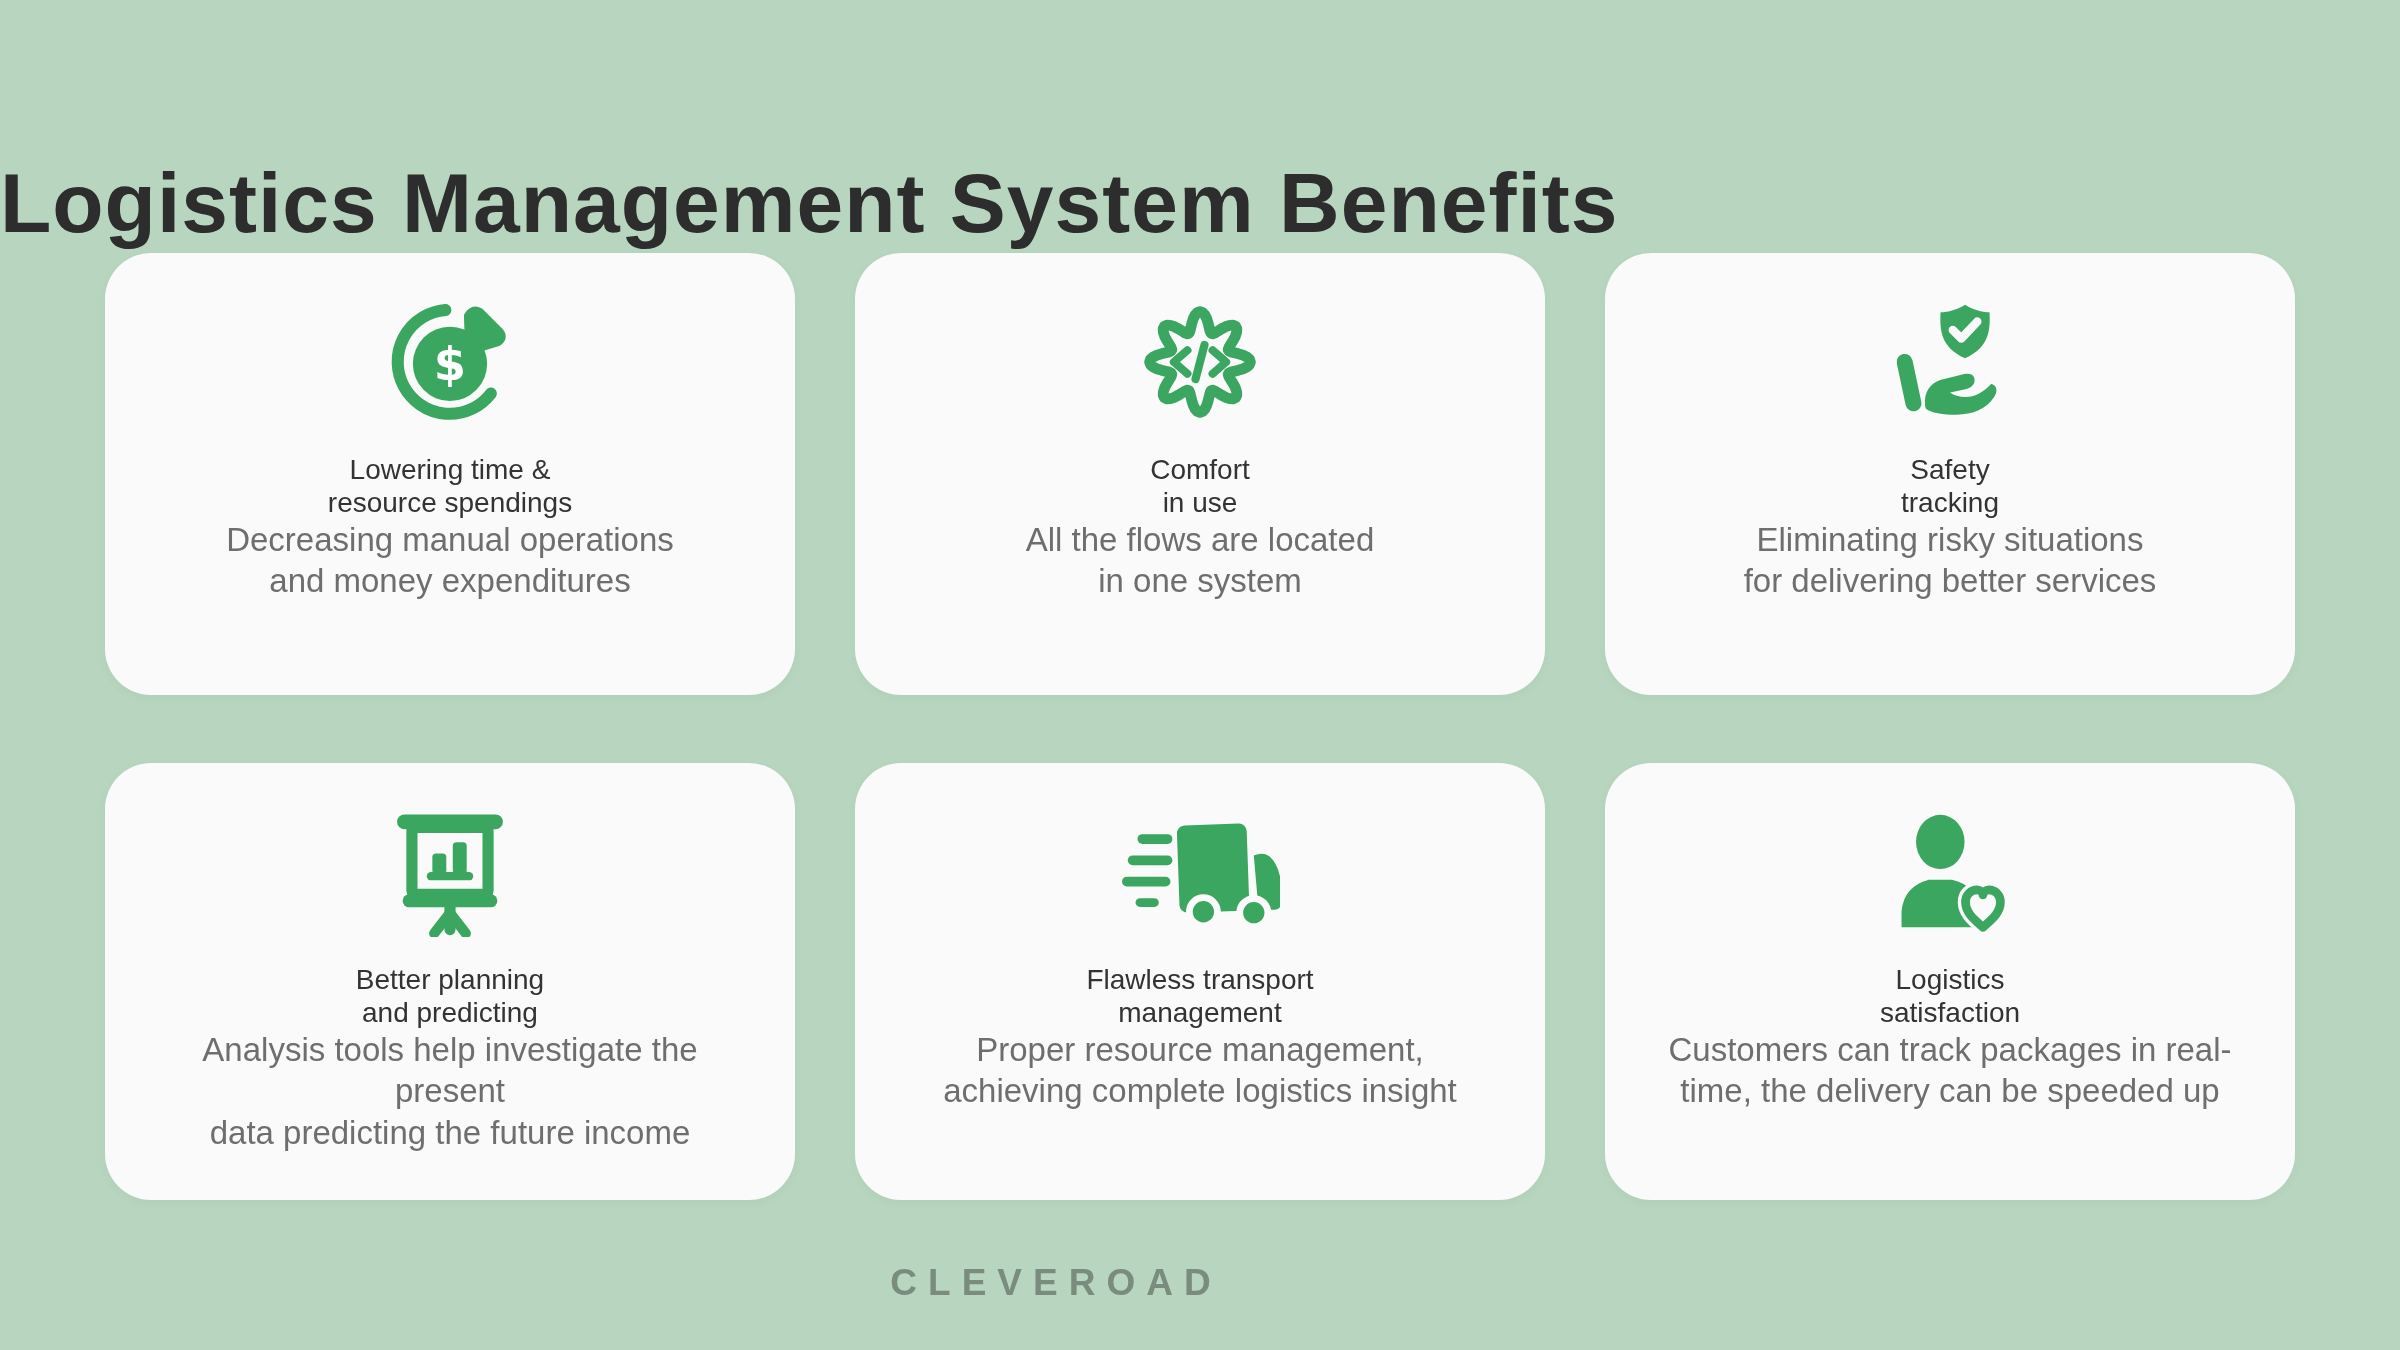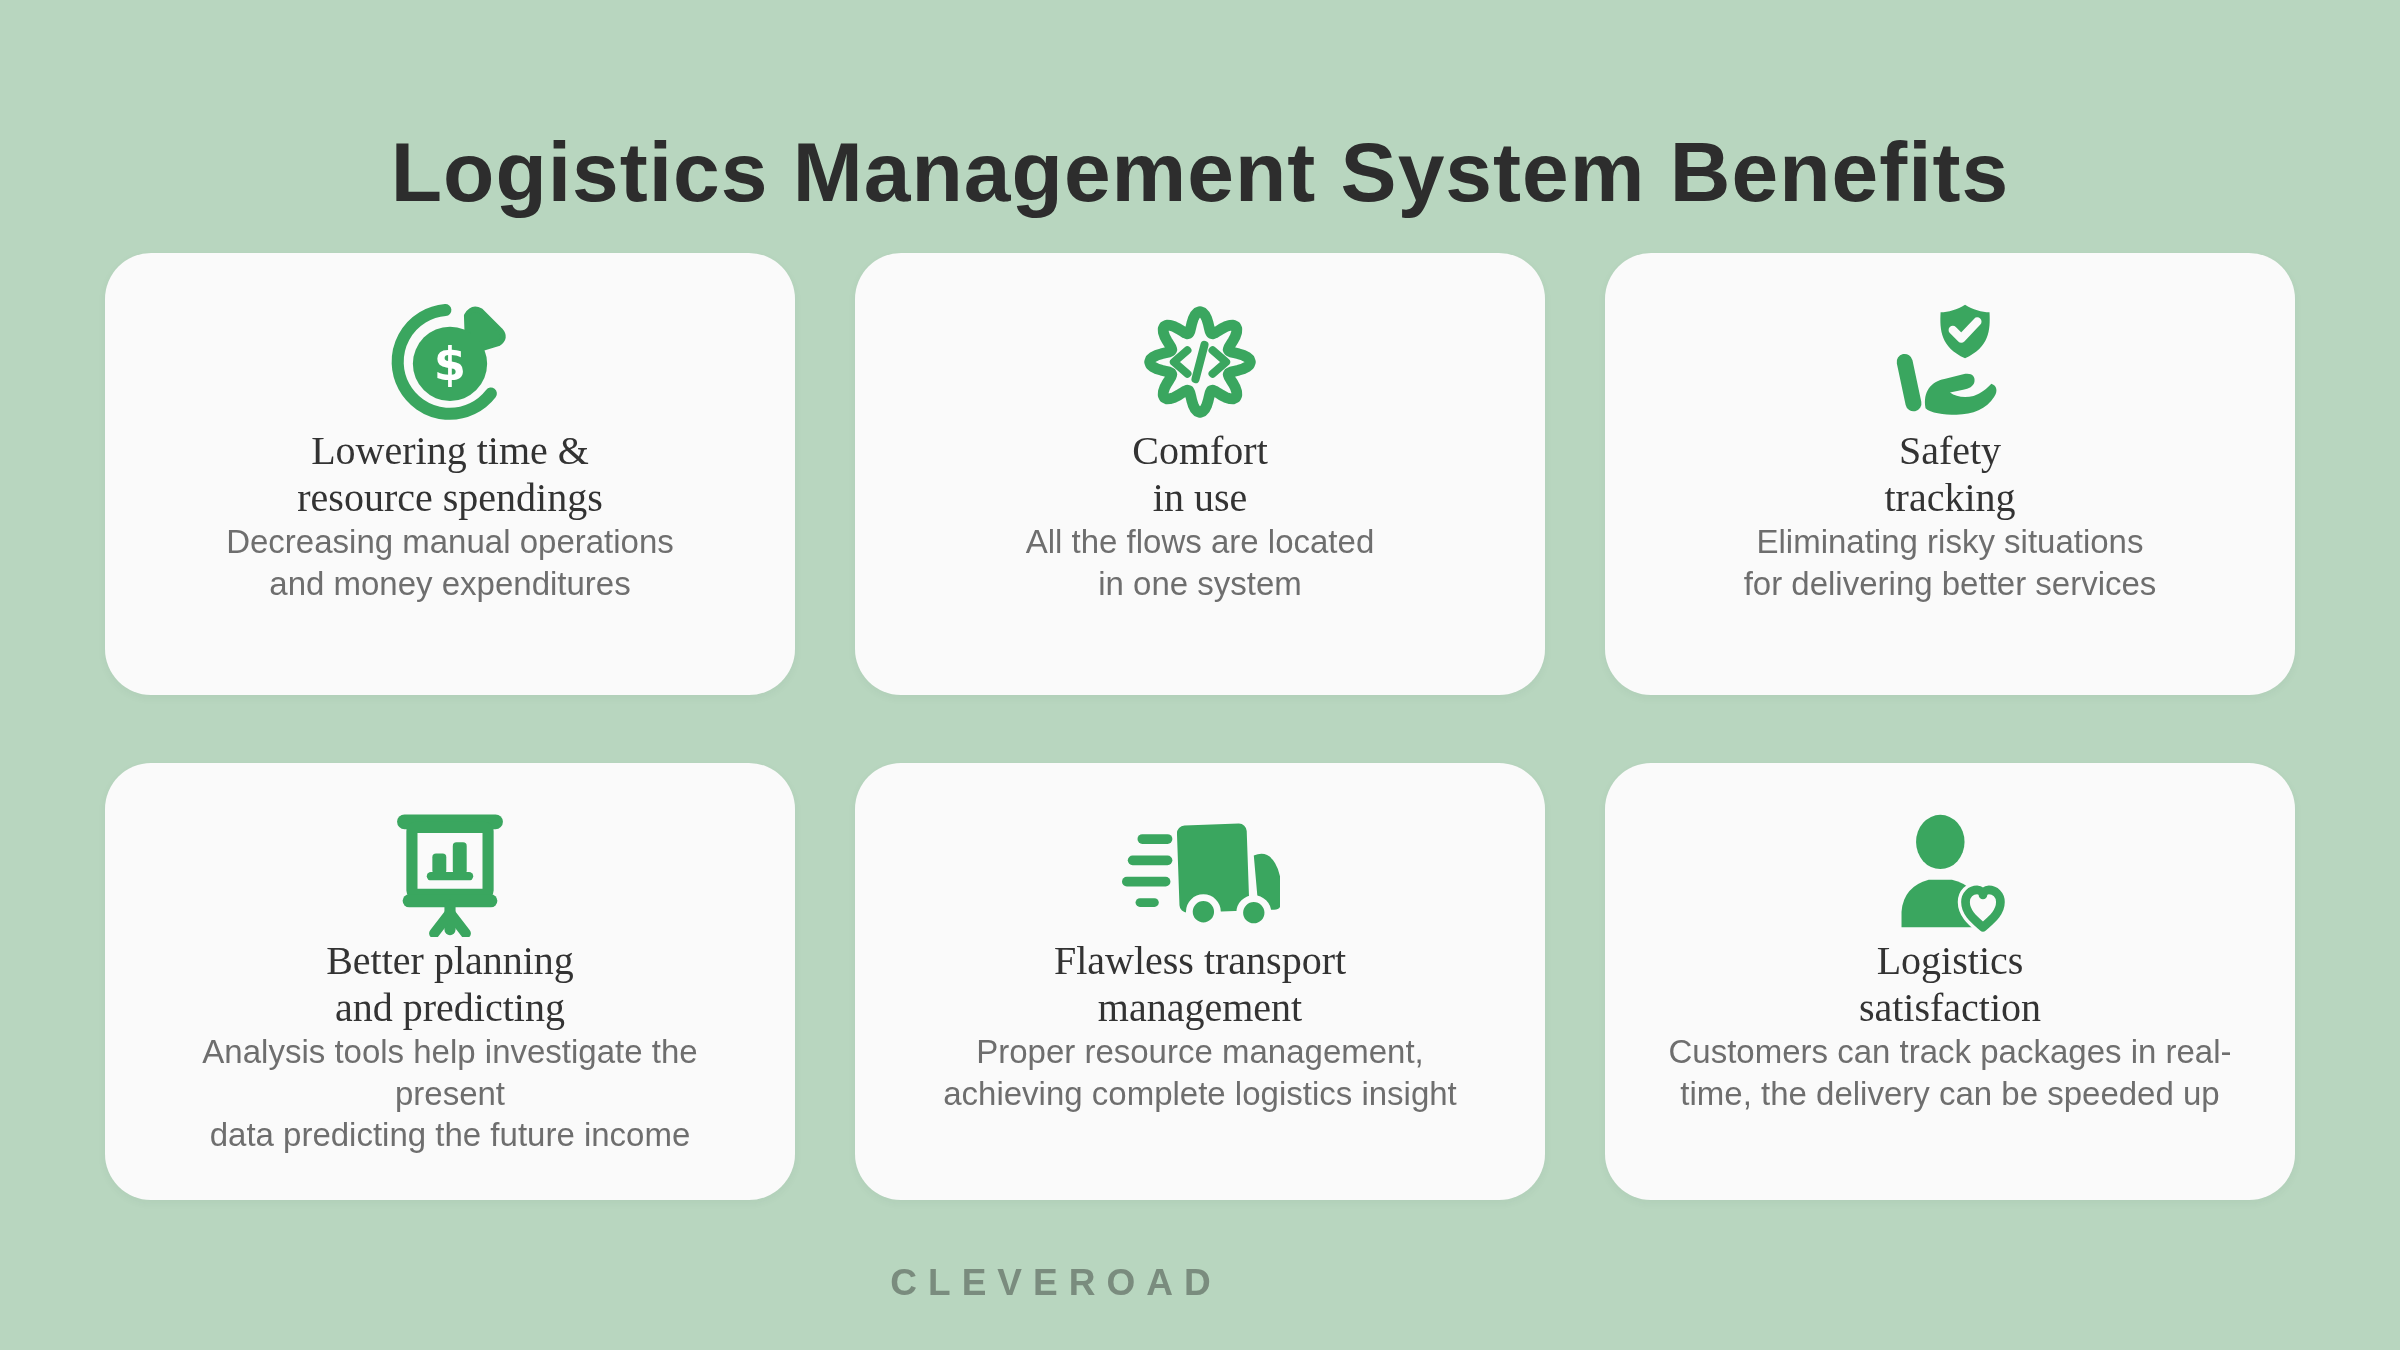--- a/index.html
+++ b/index.html
@@ -2,42 +2,42 @@
 <html><head>
 <meta charset="utf-8">
 <style>
   html,body{margin:0;padding:0;}
   body{
     width:2400px;height:1350px;position:relative;overflow:hidden;
     background:var(--bg,#b8d6bf);
     font-family:"Liberation Sans",sans-serif;
   }
   .main-title{
-    position:absolute;top:68px;left:0;width:2400px;
-    text-align:center;font-size:84px;font-weight:800;letter-spacing:1px;
+    position:absolute;top:99px;left:0;width:2400px;
+    text-align:left;font-size:84px;font-weight:800;letter-spacing:1px;
     color:var(--title-color,#2d2d2d);
   }
   .cards-grid{
     position:absolute;left:105px;top:253px;width:2190px;
     display:grid;grid-template-columns:repeat(3,1fr);
     grid-template-rows:442px 437px;gap:68px 60px;
   }
   .benefit-card{
     background:var(--card,#fafafa);border-radius:46px;
     box-sizing:border-box;padding:44px 38px 0;
     display:flex;flex-direction:column;align-items:center;text-align:center;
     box-shadow:0 3px 8px rgba(40,70,50,.05);
   }
   .icon-box{
     height:130px;display:flex;align-items:center;justify-content:center;
     color:var(--accent,#3aa65f);
   }
   .card-title{
-    font-size:40px;line-height:1.18;font-weight:500;
-    color:var(--card-title-color,#333333);white-space:pre-line;font-family:Liberation Serif, serif;
+    margin-top:26px;font-size:28px;line-height:1.18;font-weight:500;
+    color:var(--card-title-color,#333333);white-space:pre-line;
   }
   .card-desc{
     font-size:33px;line-height:1.25;font-weight:400;
     color:var(--body-color,#6e6e6e);white-space:pre-line;
   }
   .brand{
     position:absolute;top:1262px;left:0;width:2112px;text-align:center;
     font-size:37px;font-weight:700;letter-spacing:11px;
     color:var(--brand-color,#7a8c7e);
   }

